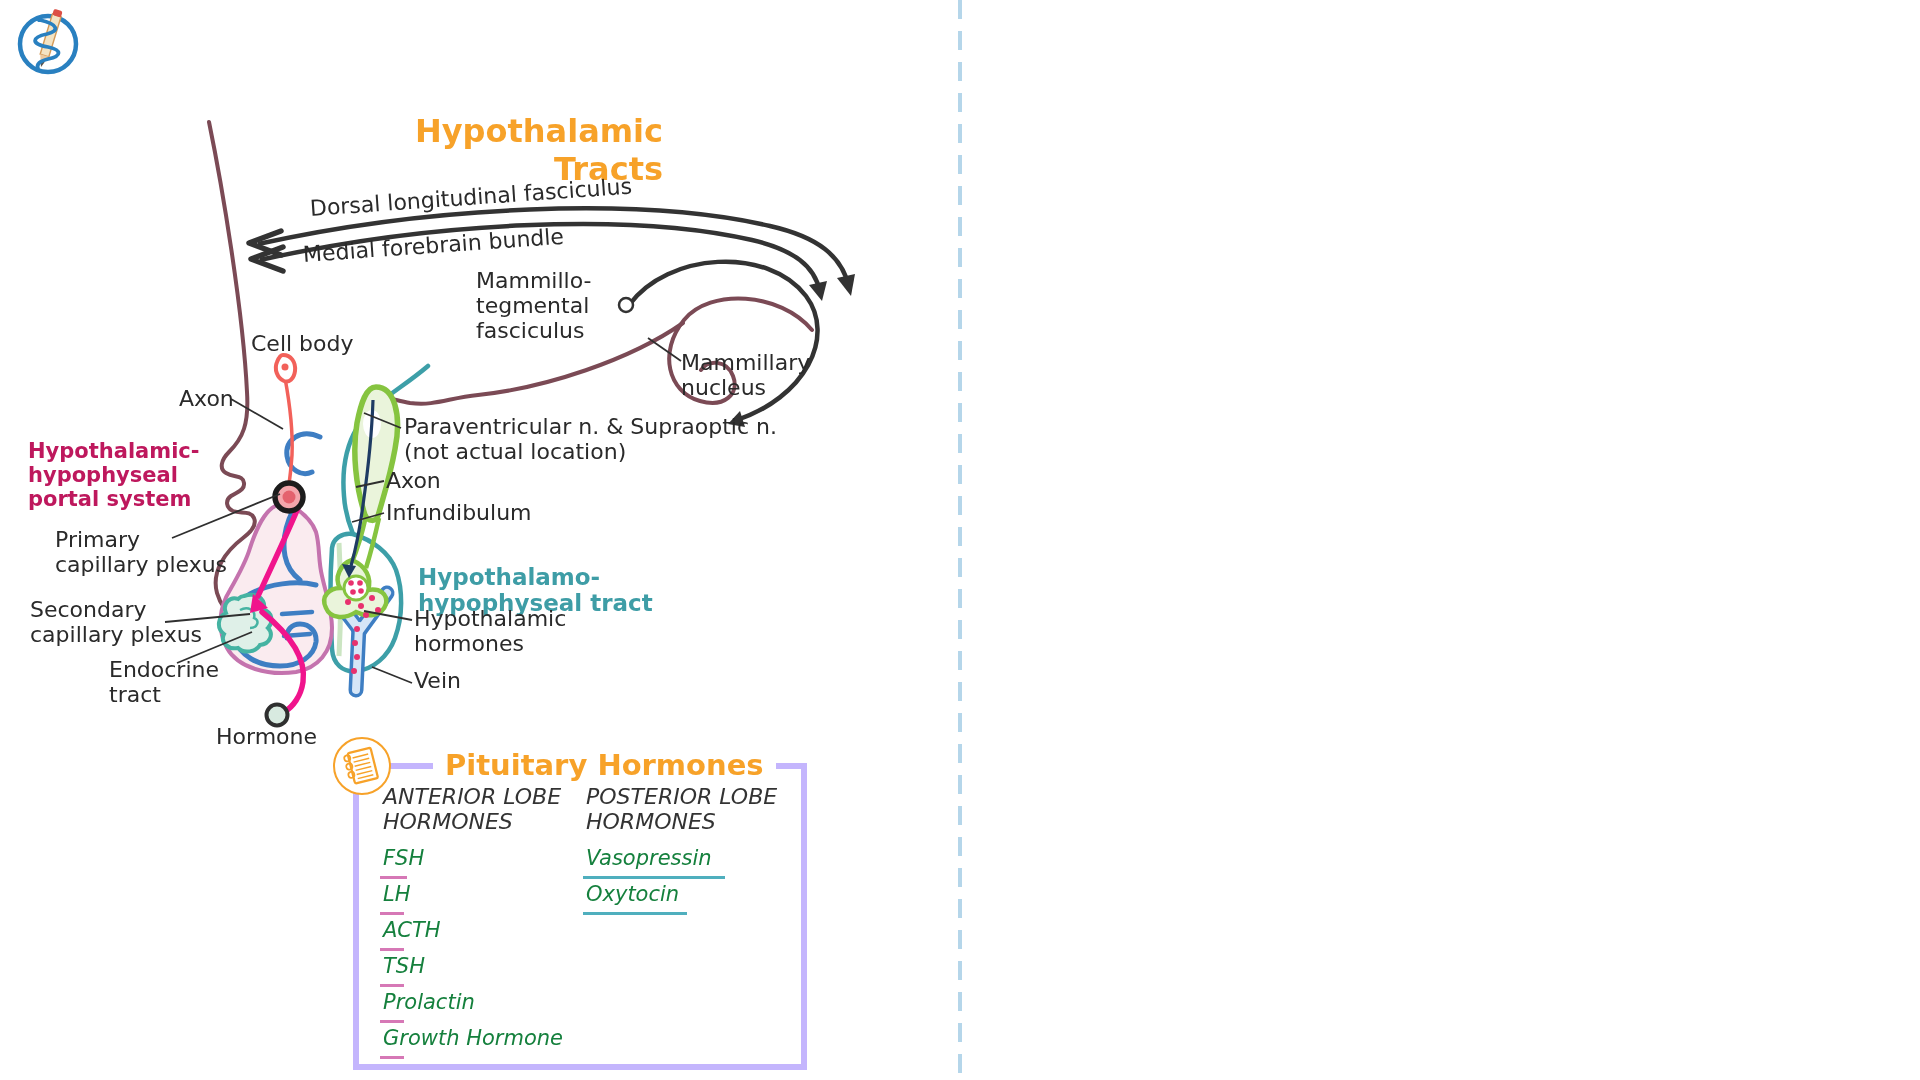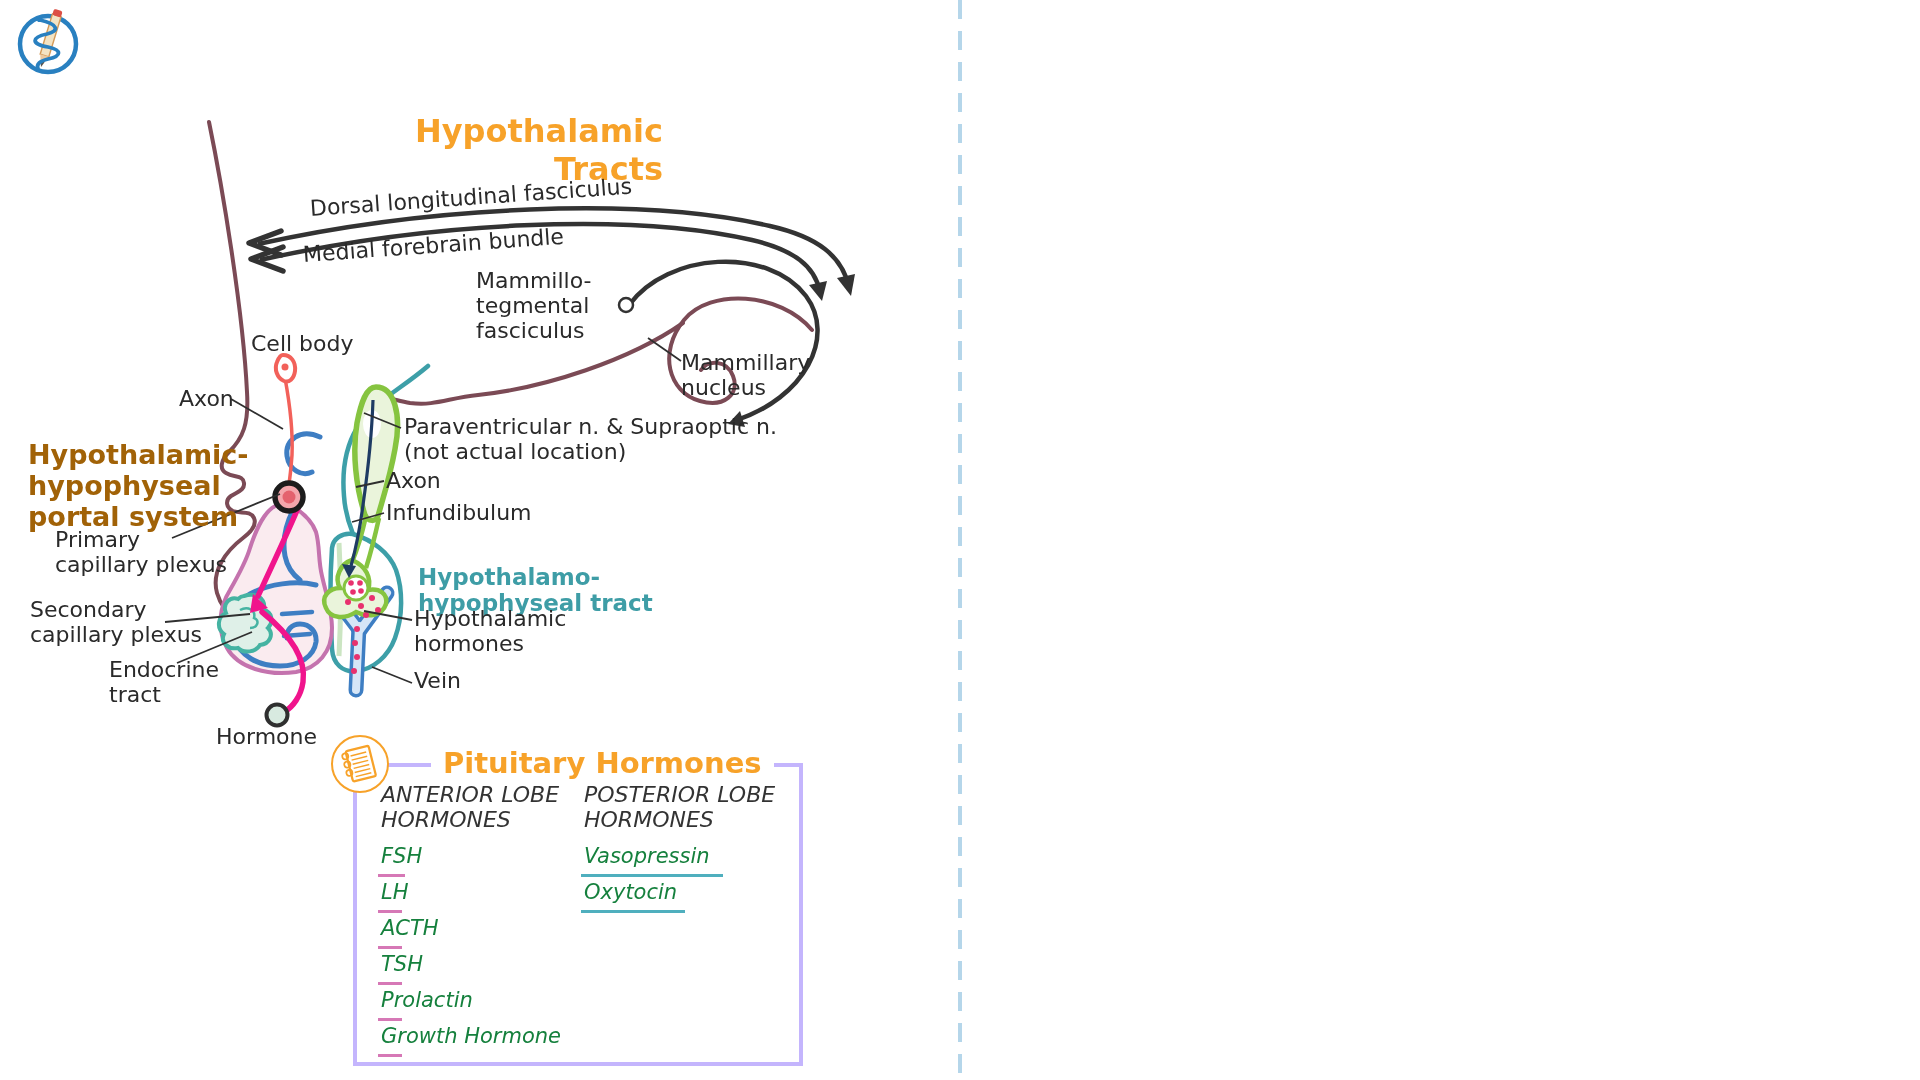--- a/index.html
+++ b/index.html
@@ -4,28 +4,28 @@
 <style>
   html,body{margin:0;padding:0;background:#fff;}
   .stage{position:relative;width:1920px;height:1080px;background:#fff;overflow:hidden;
          font-family:"DejaVu Sans",sans-serif;}
   .lbl{position:absolute;color:#2a2a2a;font-size:22px;line-height:1.14;white-space:pre-line;}
   .lbl.rot{transform-origin:left center;}
   .title1{position:absolute;left:388px;top:88px;width:230px;text-align:center;
           font-weight:bold;font-size:26px;color:#9b1b5e;letter-spacing:.5px;}
   .title2{position:absolute;left:343px;top:112px;width:320px;text-align:right;
           font-weight:bold;font-size:32px;color:#f7a229;}
-  .purple-lbl{color:#a16207;font-weight:bold;font-size:27px;}
+  .purple-lbl{color:#be185d;font-weight:bold;font-size:21px;}
   .teal-lbl{color:#3e9da6;font-weight:bold;font-size:23px;margin-top:34px;}
   .divider{position:absolute;left:958px;top:0;width:4px;height:1080px;
            background:repeating-linear-gradient(180deg,#b5d6ea 0 19px,transparent 19px 31px);}
   svg{position:absolute;left:0;top:0;}
   
   .panel{position:absolute;left:353px;top:763px;width:442px;height:295px;
-         border:4px solid #c4b5fd;}
+         border:6px solid #c4b5fd;}
   .panel-title{position:absolute;left:74px;top:-21px;background:#fff;padding:0 12px;
                font-weight:bold;font-size:29px;color:#f7a229;white-space:nowrap;}
   .panel-icon{position:absolute;left:-26px;top:-32px;width:58px;height:58px;border-radius:50%;
               background:#fff;border:2.5px solid #f7a229;box-sizing:border-box;}
   .col{position:absolute;top:16px;}
   .col.anterior{left:24px;}
   .col.posterior{left:227px;}
   .col-header{font-style:italic;font-size:22px;color:#333;line-height:1.12;white-space:pre-line;}
   .hlist{list-style:none;margin:12px 0 0 0;padding:0;}
   .hlist li{position:relative;height:36px;font-style:italic;font-size:21px;color:#15803d;}

